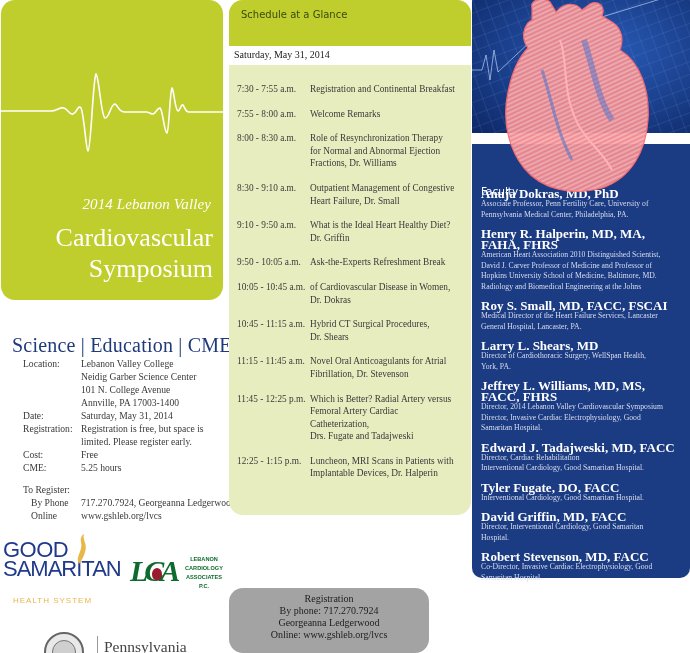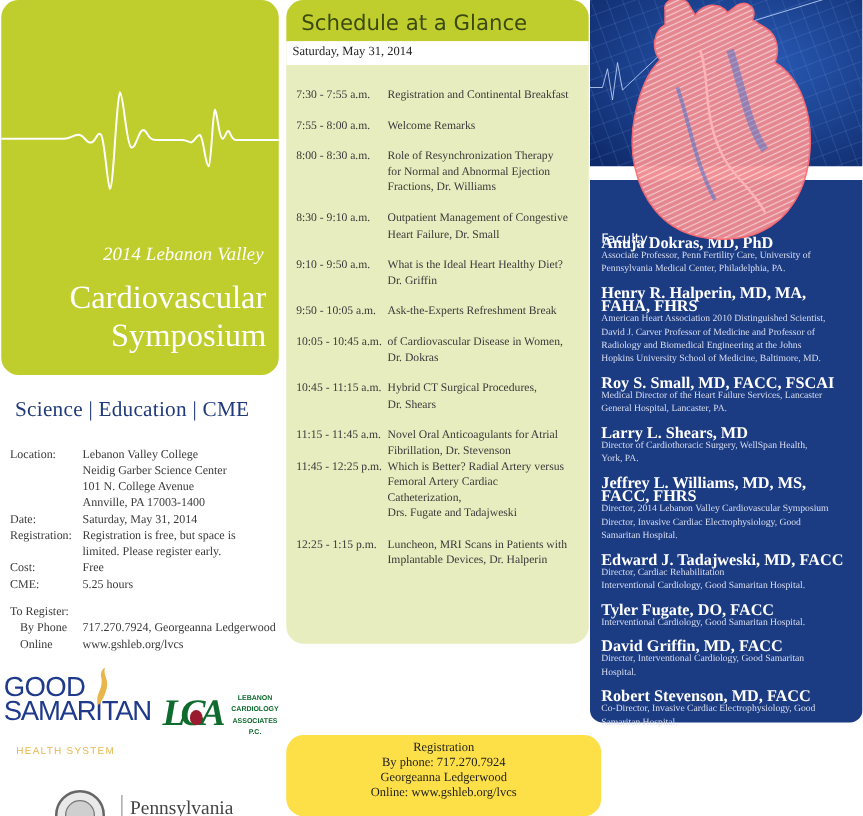--- a/index.html
+++ b/index.html
@@ -17,26 +17,26 @@
     font-family: "Liberation Serif", serif; font-style: italic;
     font-size: 15px; color: #ffffff; letter-spacing: 0.1px;
   }
   .title {
     position: absolute; right: 10px; top: 222px; text-align: right;
     font-family: "Liberation Serif", serif; font-size: 26px; line-height: 31px;
     color: #ffffff;
   }
 
   .tagline {
-    position: absolute; left: 12px; top: 318px;
-    font-family: "Liberation Serif", serif; font-size: 17px; color: #1f3a7a;
+    position: absolute; left: 12px; top: 334px;
+    font-family: "Liberation Serif", serif; font-size: 20px; color: #1f3a7a;
     white-space: nowrap; letter-spacing: 0.2px;
   }
 
-  .info { position: absolute; left: 8px; top: 357px; font-family: "Liberation Serif", serif; font-size: 9.6px; line-height: 13px; color: #3a3a3a; }
+  .info { position: absolute; left: 23px; top: 357px; font-family: "Liberation Serif", serif; font-size: 9.6px; line-height: 13px; color: #3a3a3a; }
   .info-row { display: flex; }
   .info-label { width: 58px; flex: none; }
   .info-value { width: 160px; }
   .reg-head { margin-top: 9px; }
   .reg-row { display: flex; }
   .reg-row .info-label { padding-left: 8px; }
 
   
   .logo-gs { position: absolute; left: 3px; top: 540px; width: 112px; height: 55px; }
   .gs-good { font-family: "Liberation Sans", sans-serif; font-size: 22px; color: #1f3a8a; line-height: 19px; letter-spacing: -0.5px; }
@@ -55,22 +55,22 @@
   .acc-divider { position: absolute; left: 53px; top: 8px; width: 1px; height: 34px; background: #999; }
   .acc-name { position: absolute; left: 60px; top: 10px; font-family: "Liberation Serif", serif; font-size: 15.5px; color: #444; }
   .acc-sub { position: absolute; left: 61px; top: 31px; font-family: "Liberation Serif", serif; font-size: 5.5px; color: #555; letter-spacing: 0.6px; }
 
   
   .schedule {
     position: absolute; left: 229px; top: 0; width: 242px; height: 515px;
     background: #e8edbf; border-radius: 14px; overflow: hidden;
   }
   .sched-header {
-    height: 33px; background: #bfce2c; color: #3a4a10;
-    font-family: "DejaVu Sans", "Liberation Sans", sans-serif; font-size: 17px;
+    height: 46px; background: #bfce2c; color: #3a4a10;
+    font-family: "DejaVu Sans", "Liberation Sans", sans-serif; font-size: 10px;
     padding: 9px 0 0 12px;
   }
   .sched-date {
     height: 19px; background: #ffffff; font-family: "Liberation Serif", serif;
     font-size: 10px; color: #222; padding: 3px 0 0 5px;
   }
   .sched-list { padding: 18px 16px 0 8px; font-family: "Liberation Serif", serif; font-size: 9.3px; line-height: 12.6px; color: #3a3a3a; }
   .sched-item { display: flex; }
   .sched-time { width: 73px; flex: none; white-space: nowrap; }
   .sched-title { width: 158px; }
@@ -83,22 +83,22 @@
   }
   .heart-svg { position: absolute; left: 472px; top: 0; width: 218px; height: 200px; }
   .faculty-title { position: absolute; left: 9px; top: 41px; font-family: "DejaVu Sans", "Liberation Sans", sans-serif; font-size: 10.5px; color: #ffffff; }
   .fac-list { position: absolute; left: 9px; top: 44px; width: 205px; font-family: "Liberation Serif", serif; }
   .fac-item { margin-bottom: 8px; }
   .fac-name { font-size: 13px; font-weight: bold; color: #ffffff; line-height: 11px; }
   .fac-desc { font-size: 7.7px; color: #d9def0; line-height: 10.5px; }
 
   
   .register {
-    position: absolute; left: 229px; top: 588px; width: 252px; height: 65px;
-    background: #fde047; border-radius: 14px;
+    position: absolute; left: 229px; top: 588px; width: 200px; height: 65px;
+    background: #a3a3a3; border-radius: 14px;
     font-family: "Liberation Serif", serif; font-size: 10px; line-height: 12px;
     color: #1d1d1d; text-align: center; padding-top: 5px;
   }
 </style>
 </head>
 <body>
 
 <div class="title-block">
   <svg class="ecg" viewBox="0 0 222 300">
     <path d="M0,111 L50,111 C56,111 58,107 63,108 C67,109 68,115 72,114 C76,113 77,104 80,108 C83,114 85,150 87,151 C90,150 92,78 95,74 C98,76 100,116 104,118 C108,119 110,103 114,104 C118,106 117,112 124,112 L145,112 C148,112 150,114 152,114 C155,113 156,108 159,108 C162,110 163,132 166,133 C168,132 169,90 171,88 C173,90 174,110 177,111 C179,111 180,104 182,105 C184,107 184,112 188,112 L222,112" fill="none" stroke="#ffffff" stroke-width="1.6"></path>
@@ -232,21 +232,21 @@
           <div>Dr. Dokras</div>
       </div>
     </div>
     <div class="sched-item" style="margin-bottom:12px;">
       <div class="sched-time">10:45 - 11:15 a.m.</div>
       <div class="sched-title">
         <div>Hybrid CT Surgical Procedures,</div>
           <div>Dr. Shears</div>
       </div>
     </div>
-    <div class="sched-item" style="">
+    <div class="sched-item" style="margin-bottom:12px;">
       <div class="sched-time">11:15 - 11:45 a.m.</div>
       <div class="sched-title">
         <div>Novel Oral Anticoagulants for Atrial</div>
           <div>Fibrillation, Dr. Stevenson</div>
       </div>
     </div>
     <div class="sched-item" style="margin-bottom:12px;">
       <div class="sched-time">11:45 - 12:25 p.m.</div>
       <div class="sched-title">
         <div>Which is Better? Radial Artery versus</div>
@@ -289,22 +289,22 @@
       <div class="fac-desc">
           <div>Associate Professor, Penn Fertility Care, University of</div>
           <div>Pennsylvania Medical Center, Philadelphia, PA.</div>
         </div>
     </div>
     <div class="fac-item">
       <div class="fac-name">Henry R. Halperin, MD, MA, FAHA, FHRS</div>
       <div class="fac-desc">
           <div>American Heart Association 2010 Distinguished Scientist,</div>
           <div>David J. Carver Professor of Medicine and Professor of</div>
+          <div>Hopkins University School of Medicine, Baltimore, MD.</div>
           <div>Radiology and Biomedical Engineering at the Johns</div>
-          <div>Hopkins University School of Medicine, Baltimore, MD.</div>
         </div>
     </div>
     <div class="fac-item">
       <div class="fac-name">Roy S. Small, MD, FACC, FSCAI</div>
       <div class="fac-desc">
           <div>Medical Director of the Heart Failure Services, Lancaster</div>
           <div>General Hospital, Lancaster, PA.</div>
         </div>
     </div>
     <div class="fac-item">

